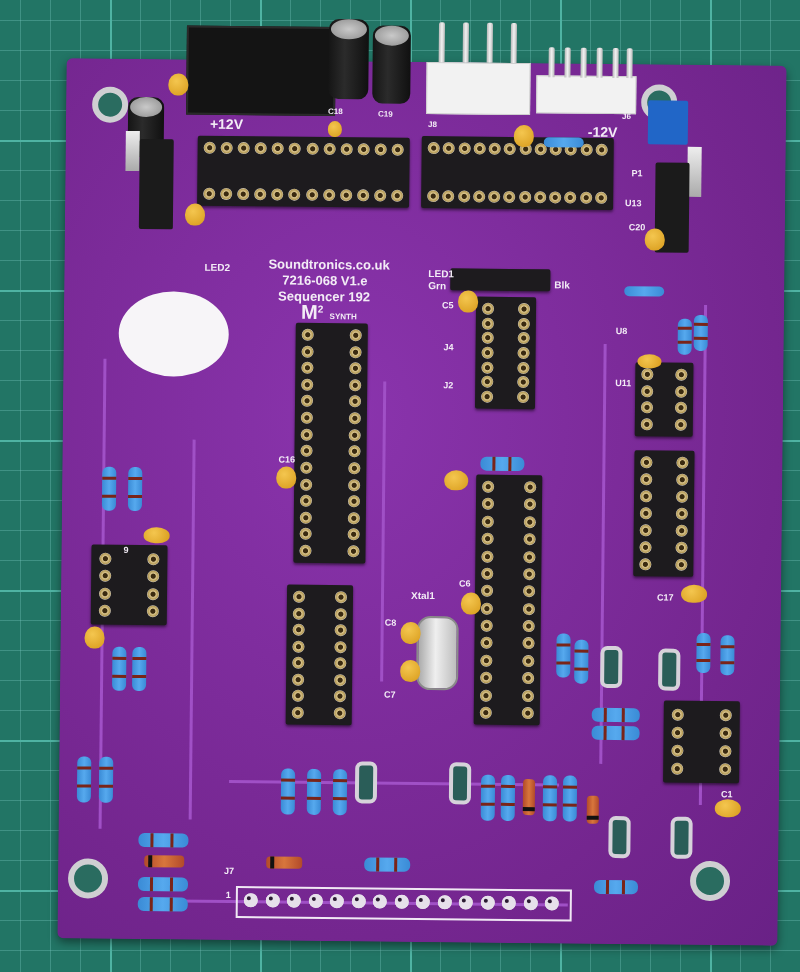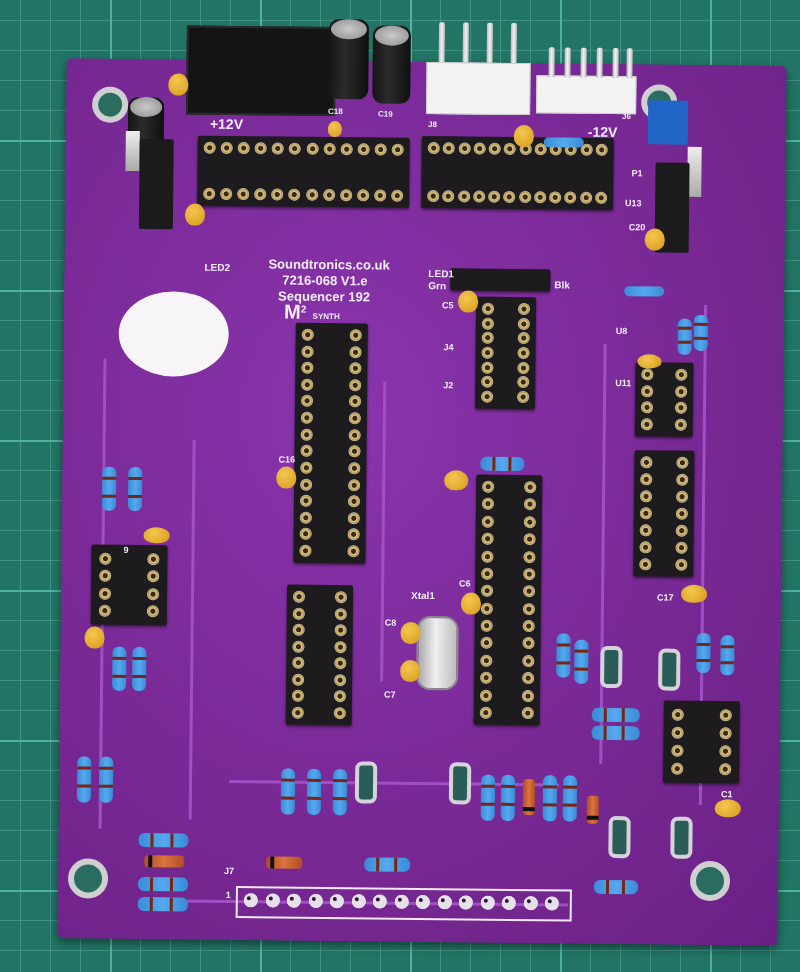--- a/index.html
+++ b/index.html
@@ -461,21 +461,21 @@
       <div class="pad" style="width: 14px; height: 14px; left: 221px; top: 5px;"></div>
       <div class="pad" style="width: 14px; height: 14px; left: 242.5px; top: 5px;"></div>
       <div class="pad" style="width: 14px; height: 14px; left: 264px; top: 5px;"></div>
       <div class="pad" style="width: 14px; height: 14px; left: 285.5px; top: 5px;"></div>
       <div class="pad" style="width: 14px; height: 14px; left: 307px; top: 5px;"></div>
     </div>
 
   <div class="silk" style="left:204px;top:196px;font-size:13px;">Soundtronics.co.uk</div>
   <div class="silk" style="left:218px;top:212px;font-size:13px;">7216-068 V1.e</div>
   <div class="silk" style="left:214px;top:228px;font-size:13px;">Sequencer 192</div>
-  <div class="silk" style="left:220px;top:240px;">
+  <div class="silk" style="left:237px;top:240px;">
     <span style="font-size:20px;">M</span><sup style="font-size:10px;">2</sup>
     <span style="font-size:8px;margin-left:2px;">SYNTH</span>
   </div>
   <div class="silk" style="left:144px;top:56px;font-size:14px;">+12V</div>
   <div class="silk" style="left:522px;top:60px;font-size:14px;">-12V</div>
   <div class="silk" style="left:140px;top:202px;font-size:10px;">LED2</div>
   <div class="silk" style="left:364px;top:206px;font-size:10px;">LED1</div>
   <div class="silk" style="left:364px;top:218px;font-size:10px;">Grn</div>
   <div class="silk" style="left:490px;top:216px;font-size:10px;">Blk</div>
   <div class="silk" style="left:350px;top:528px;font-size:10px;">Xtal1</div>

